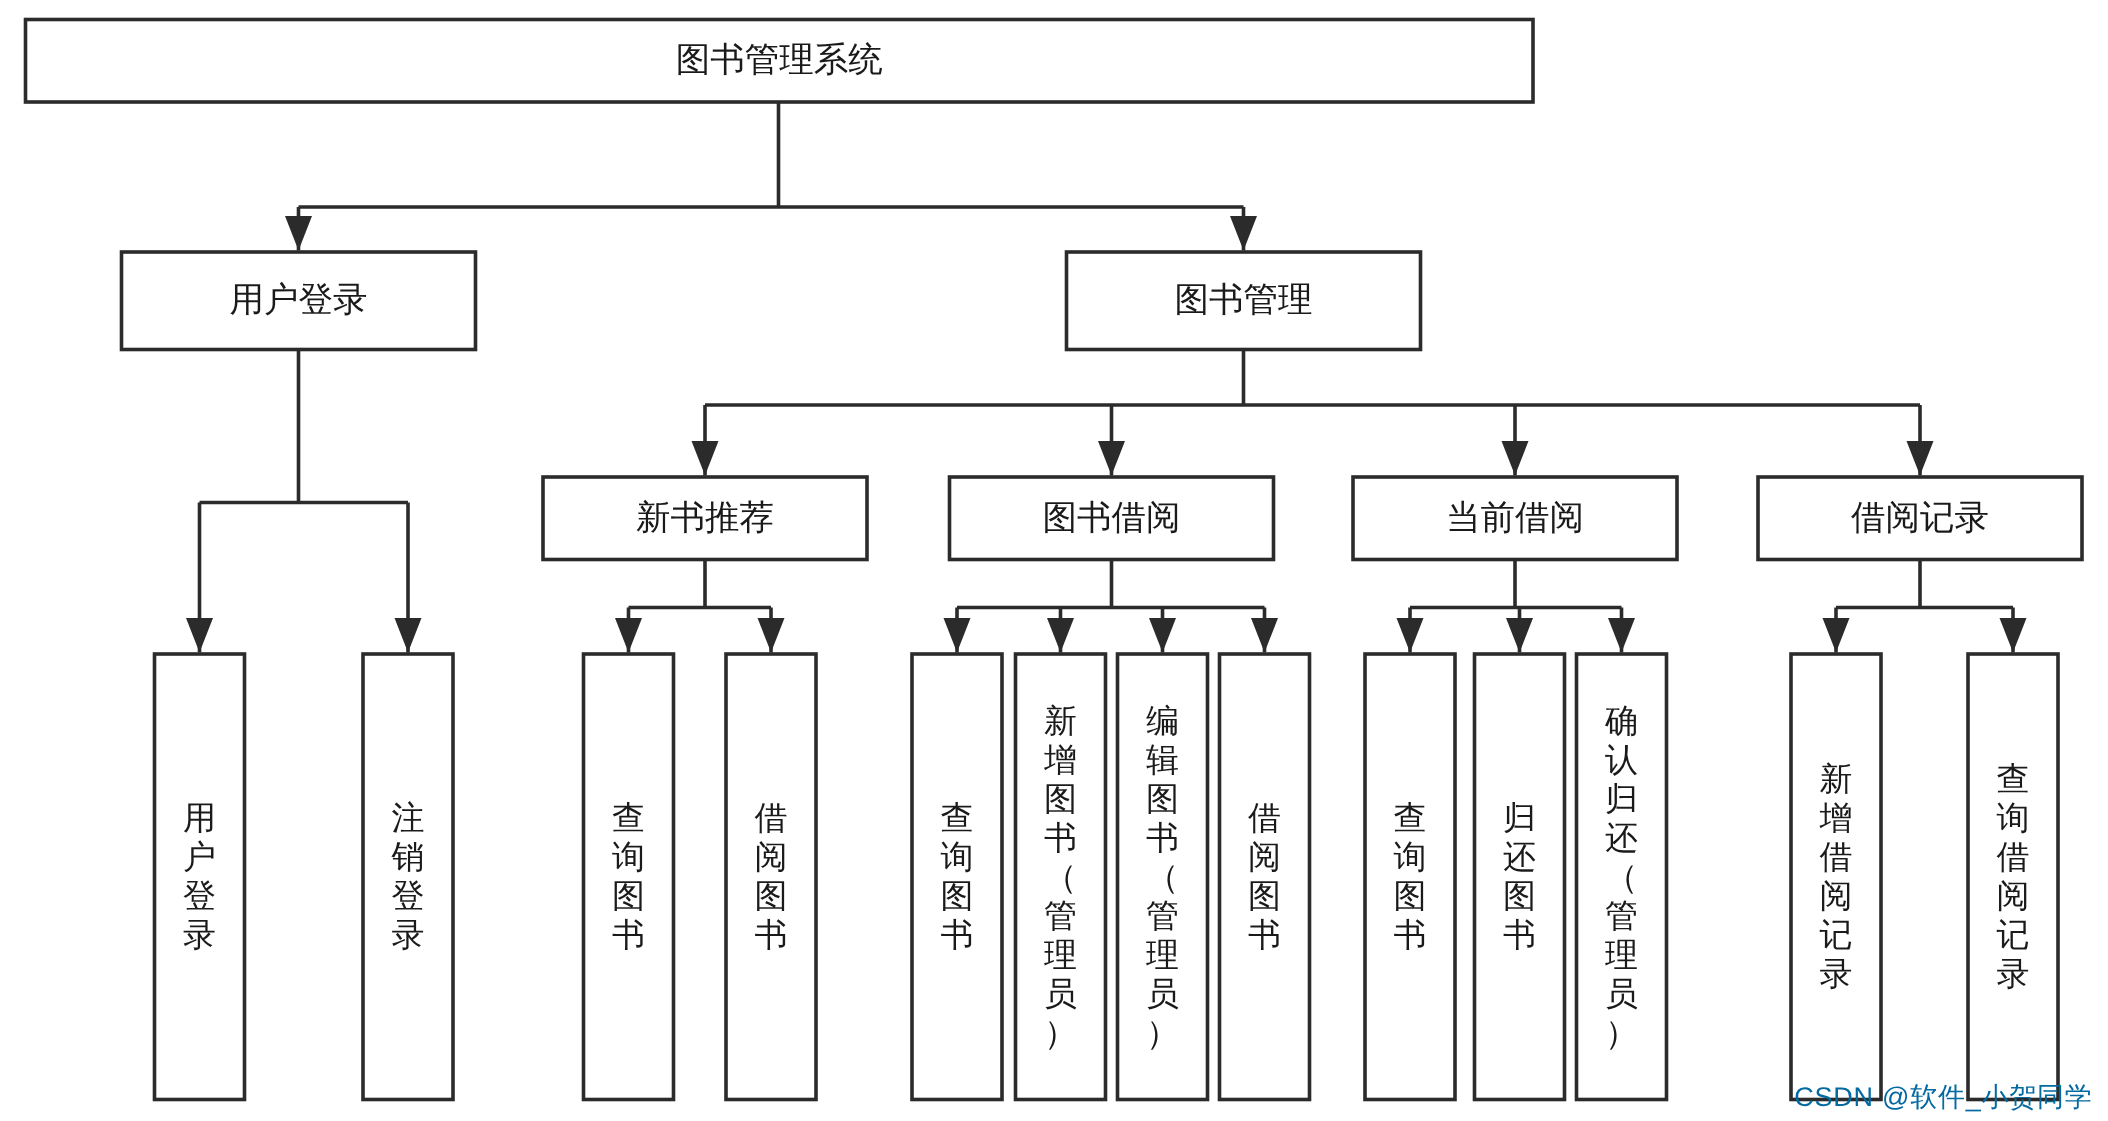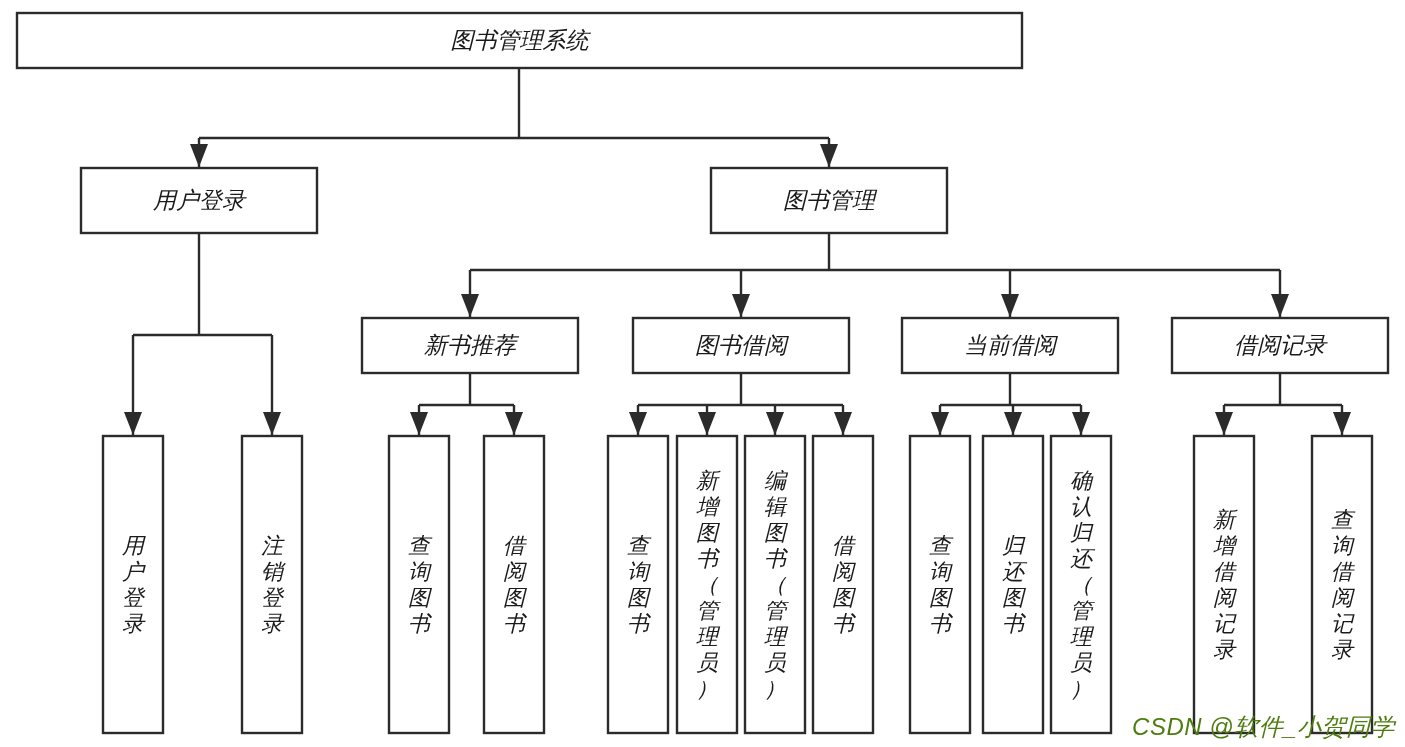--- a/index.html
+++ b/index.html
@@ -12,21 +12,20 @@
     width: 1405px;
     height: 747px;
     font-family: "Liberation Sans", "DejaVu Sans", sans-serif;
     overflow: hidden;
     position: relative;
   }
   #diagram-root {
     position: relative;
     width: 1405px;
     height: 747px;
-    font-style: italic;
   }
   svg.diagram-canvas {
     position: absolute;
     left: 0;
     top: 0;
     width: 1405px;
     height: 747px;
   }
   .node-box {
     fill: #ffffff;
@@ -54,22 +53,22 @@
     font-family: "Liberation Sans", "DejaVu Sans", sans-serif;
     font-size: 22px;
     fill: #1a1a1a;
     text-anchor: middle;
   }
   .watermark {
     position: absolute;
     right: 10px;
     bottom: 4px;
     font-family: "Liberation Sans", "DejaVu Sans", sans-serif;
-    font-size: 24px;
-    color: #4d7c0f;
+    font-size: 18px;
+    color: #0369a1;
     letter-spacing: 0.5px;
     white-space: nowrap;
     pointer-events: none;
     text-align: right;
   }
 </style>
 </head>
 <body>
 
 <div id="diagram-root">

